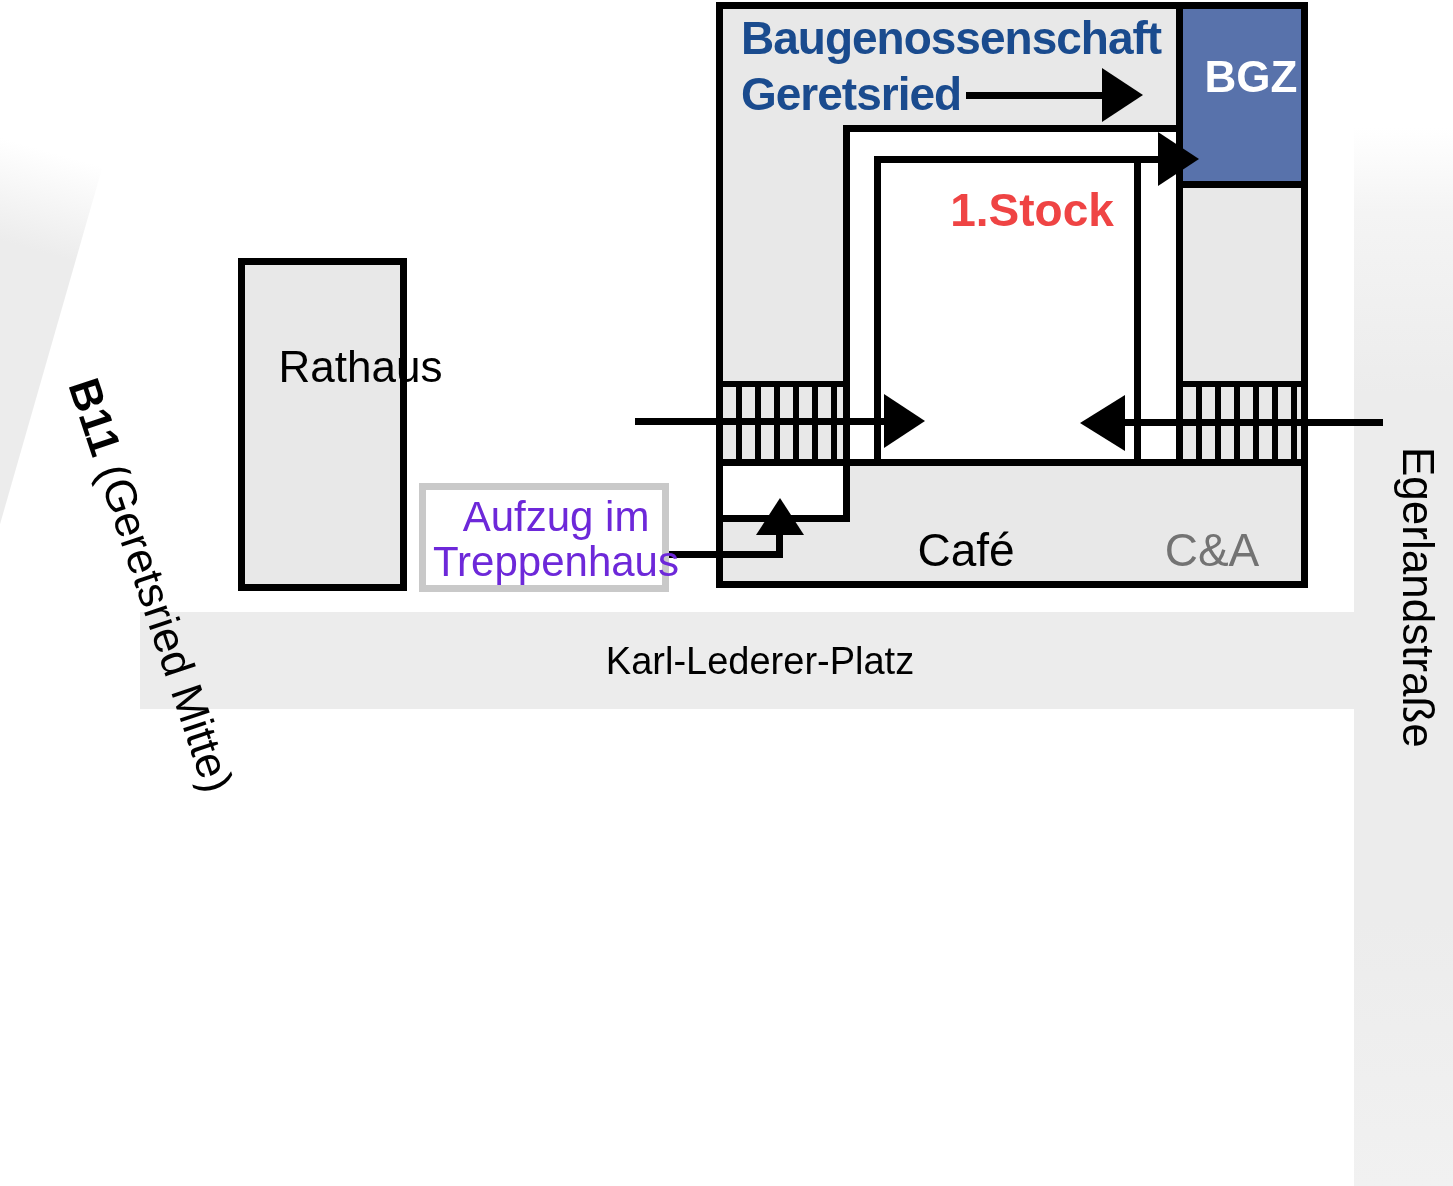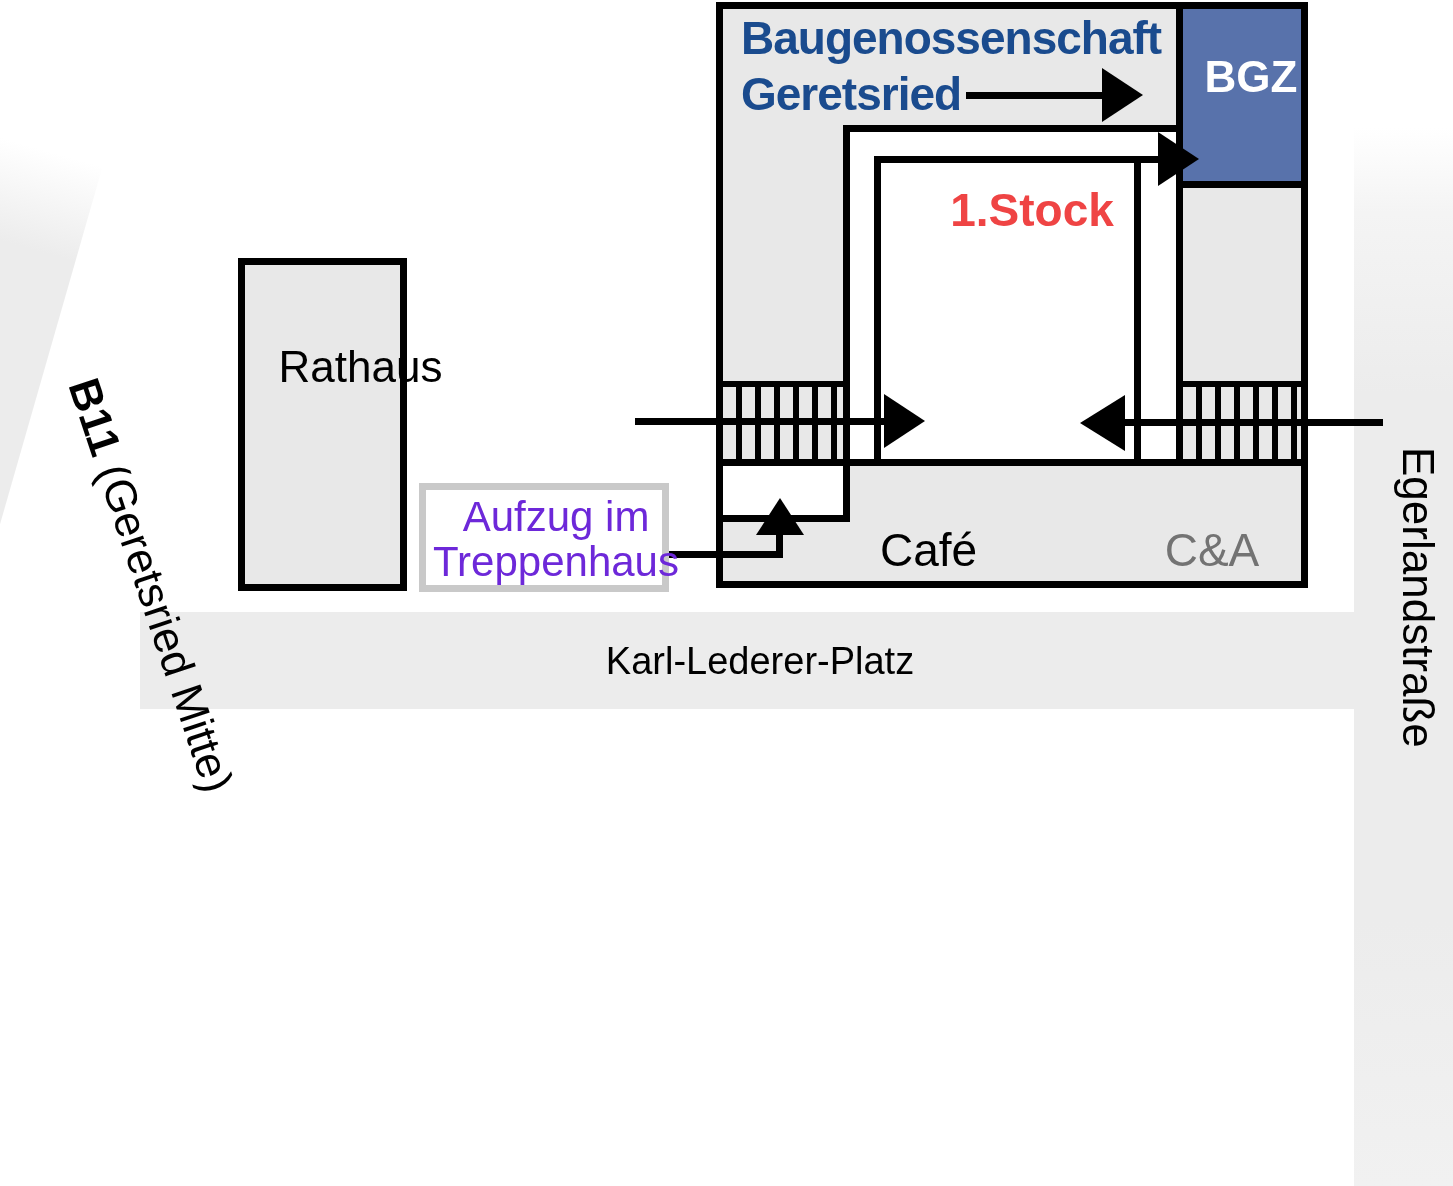--- a/index.html
+++ b/index.html
@@ -48,21 +48,21 @@
   .rathaus{left:238px;top:258px;width:169px;height:333px;background:var(--building-fill);border:7px solid var(--line);box-sizing:border-box;}
   .rathaus-label{left:238px;top:344px;width:169px;text-align:center;font-size:44px;line-height:46px;color:#000;padding-left:38px;}
   
   .building{left:716px;top:2px;width:592px;height:586px;background:var(--building-fill);border:7px solid var(--line);box-sizing:border-box;}
   .corridor{left:850px;top:132px;width:326px;height:327px;background:#ffffff;}
   .courtyard{left:874px;top:156px;width:267px;height:310px;background:#ffffff;border:7px solid var(--line);box-sizing:border-box;}
   .courtyard-label{left:874px;top:184px;width:316px;text-align:center;font-weight:bold;font-size:46px;line-height:53px;color:#ef4444;}
   .bgz{left:1176px;top:2px;width:132px;height:186px;background:var(--bgz-fill);border:7px solid var(--line);box-sizing:border-box;}
   .bgz-label{left:1176px;top:52px;width:126px;text-align:center;font-weight:bold;font-size:44px;line-height:50px;color:var(--bgz-text);margin-left:12px;}
   .heading{left:741px;top:10px;font-weight:bold;font-size:46px;line-height:56px;letter-spacing:-1px;color:var(--heading-blue);white-space:nowrap;}
-  .cafe-label{left:880px;top:527px;width:172px;font-size:46px;line-height:46px;color:#000;}
+  .cafe-label{left:880px;top:527px;width:172px;text-align:center;font-size:46px;line-height:46px;color:#000;}
   .ca-label{left:1126px;top:527px;width:172px;text-align:center;font-size:46px;line-height:46px;color:#737373;}
   
   .wall{background:var(--line);}
   .wall-corridor-top{left:843px;top:125px;width:340px;height:7px;}
   .wall-corridor-left{left:843px;top:125px;width:7px;height:397px;}
   .wall-ground{left:723px;top:459px;width:578px;height:7px;}
   .wall-wing{left:1176px;top:181px;width:7px;height:278px;}
   .wall-notch-bottom{left:716px;top:515px;width:134px;height:7px;}
   .notch{left:723px;top:466px;width:120px;height:49px;background:#ffffff;}
   

